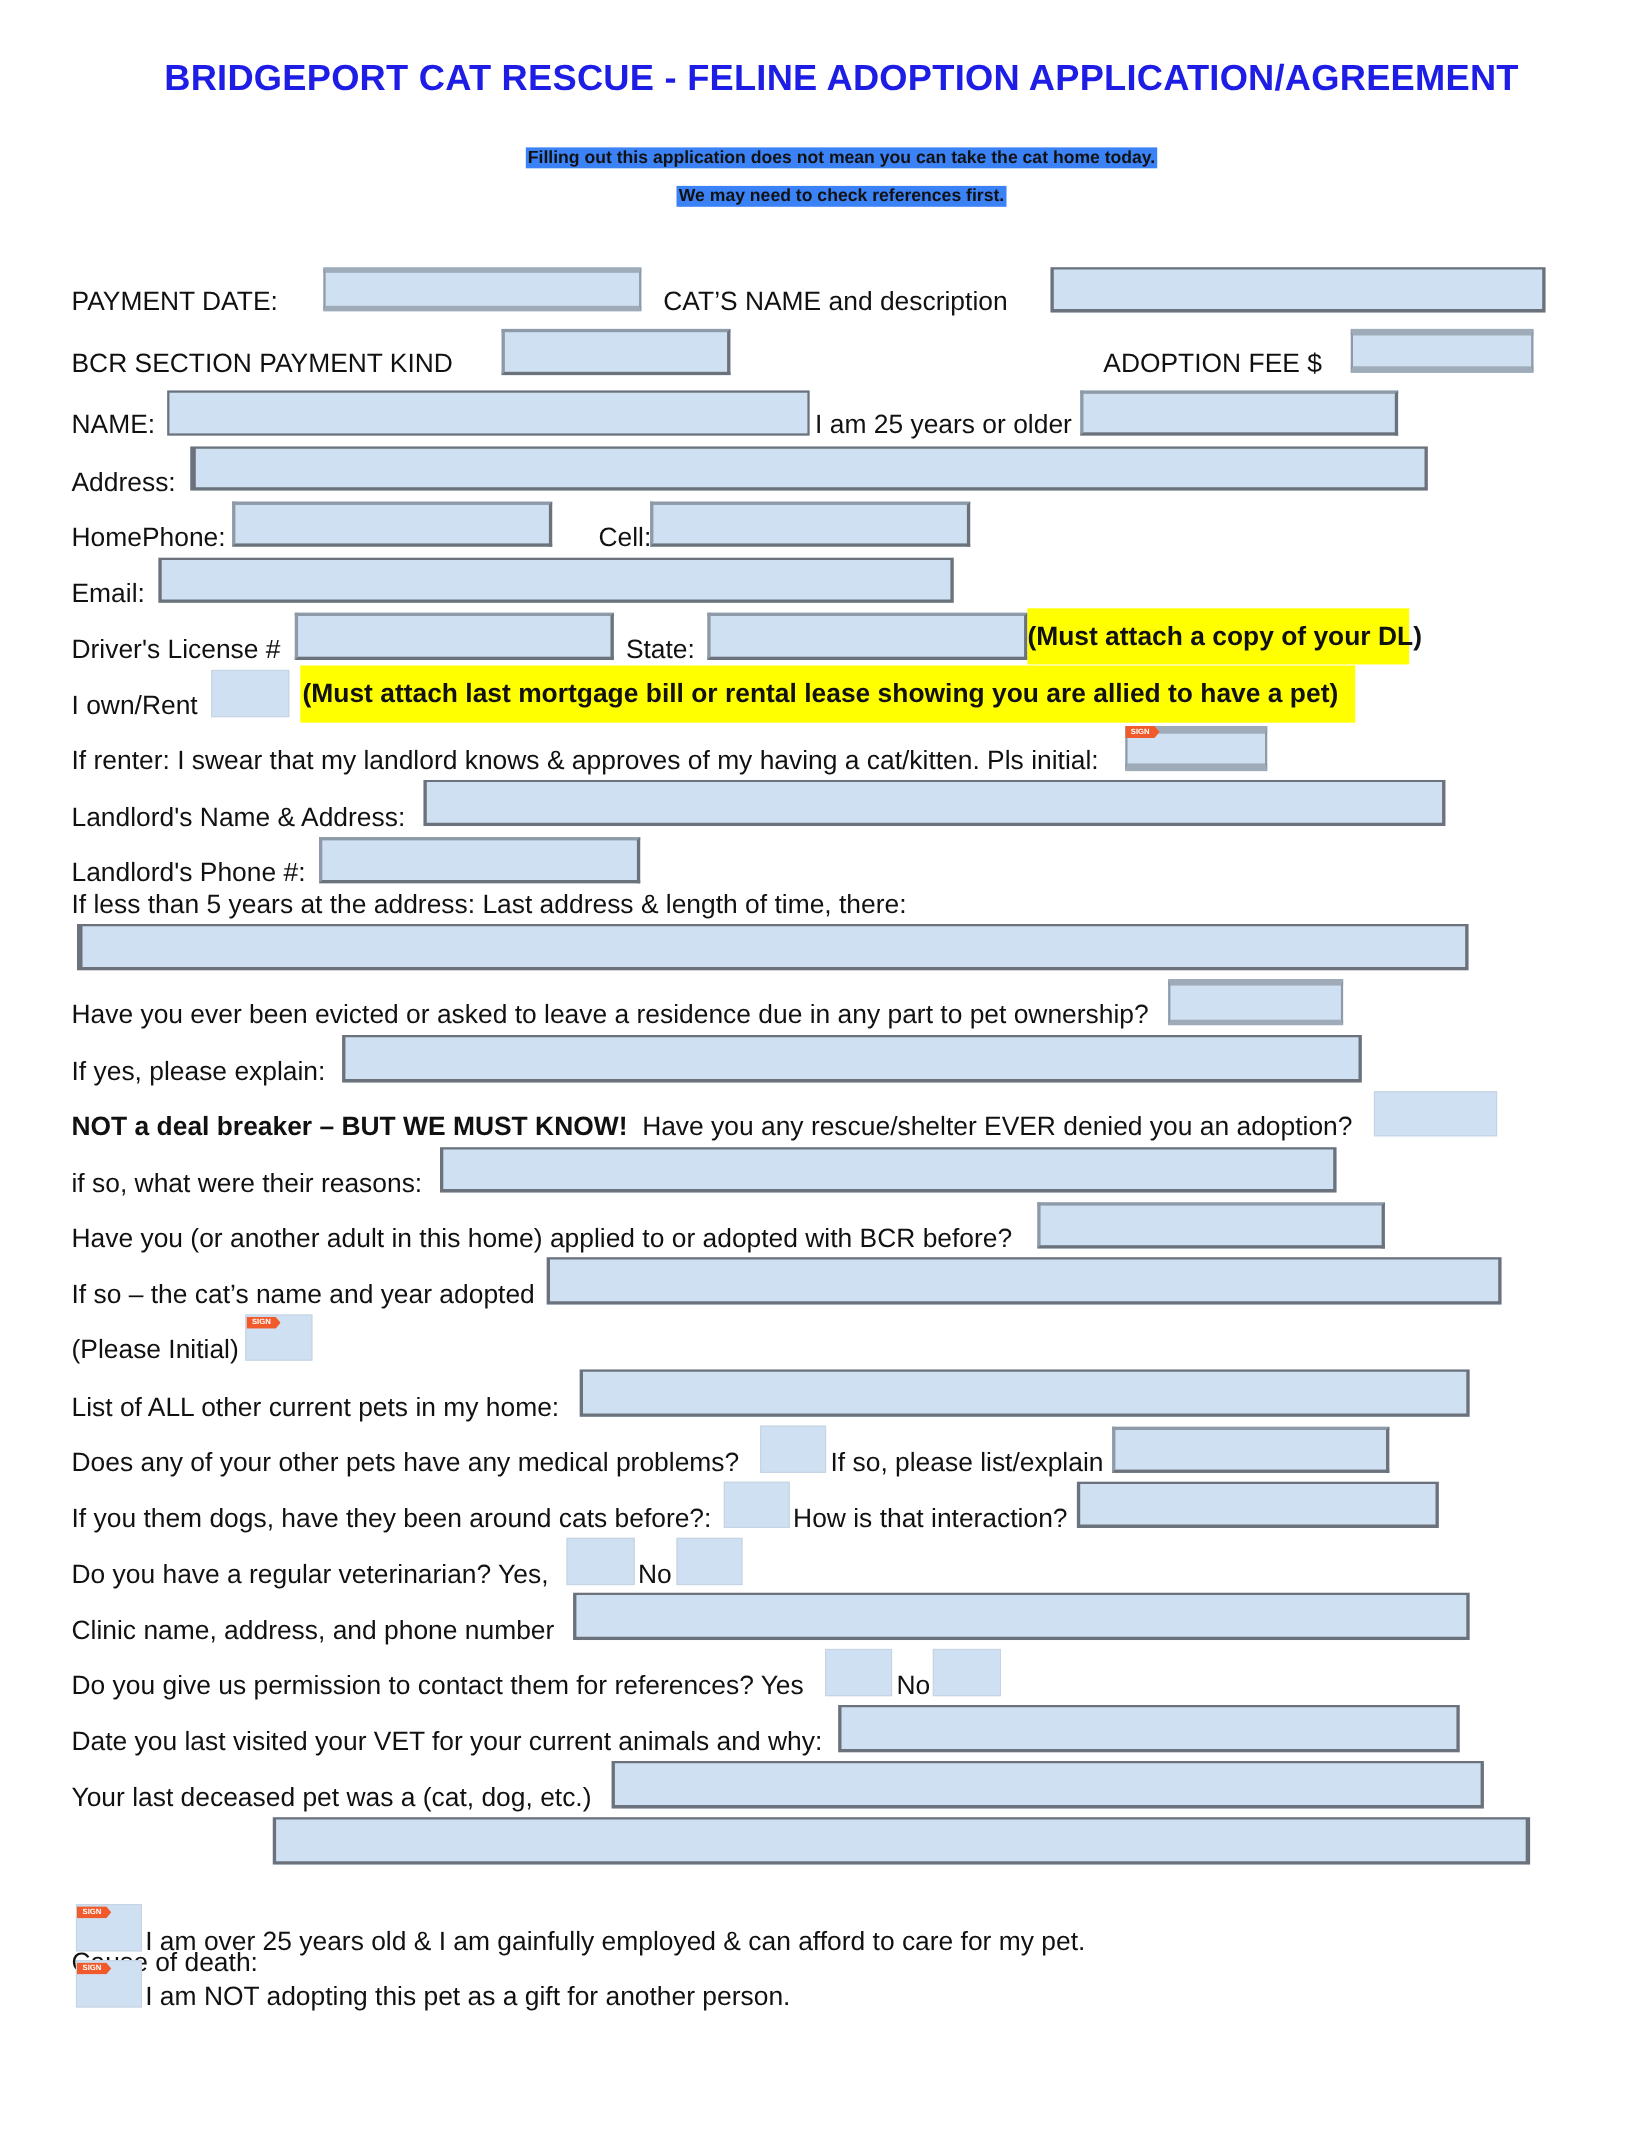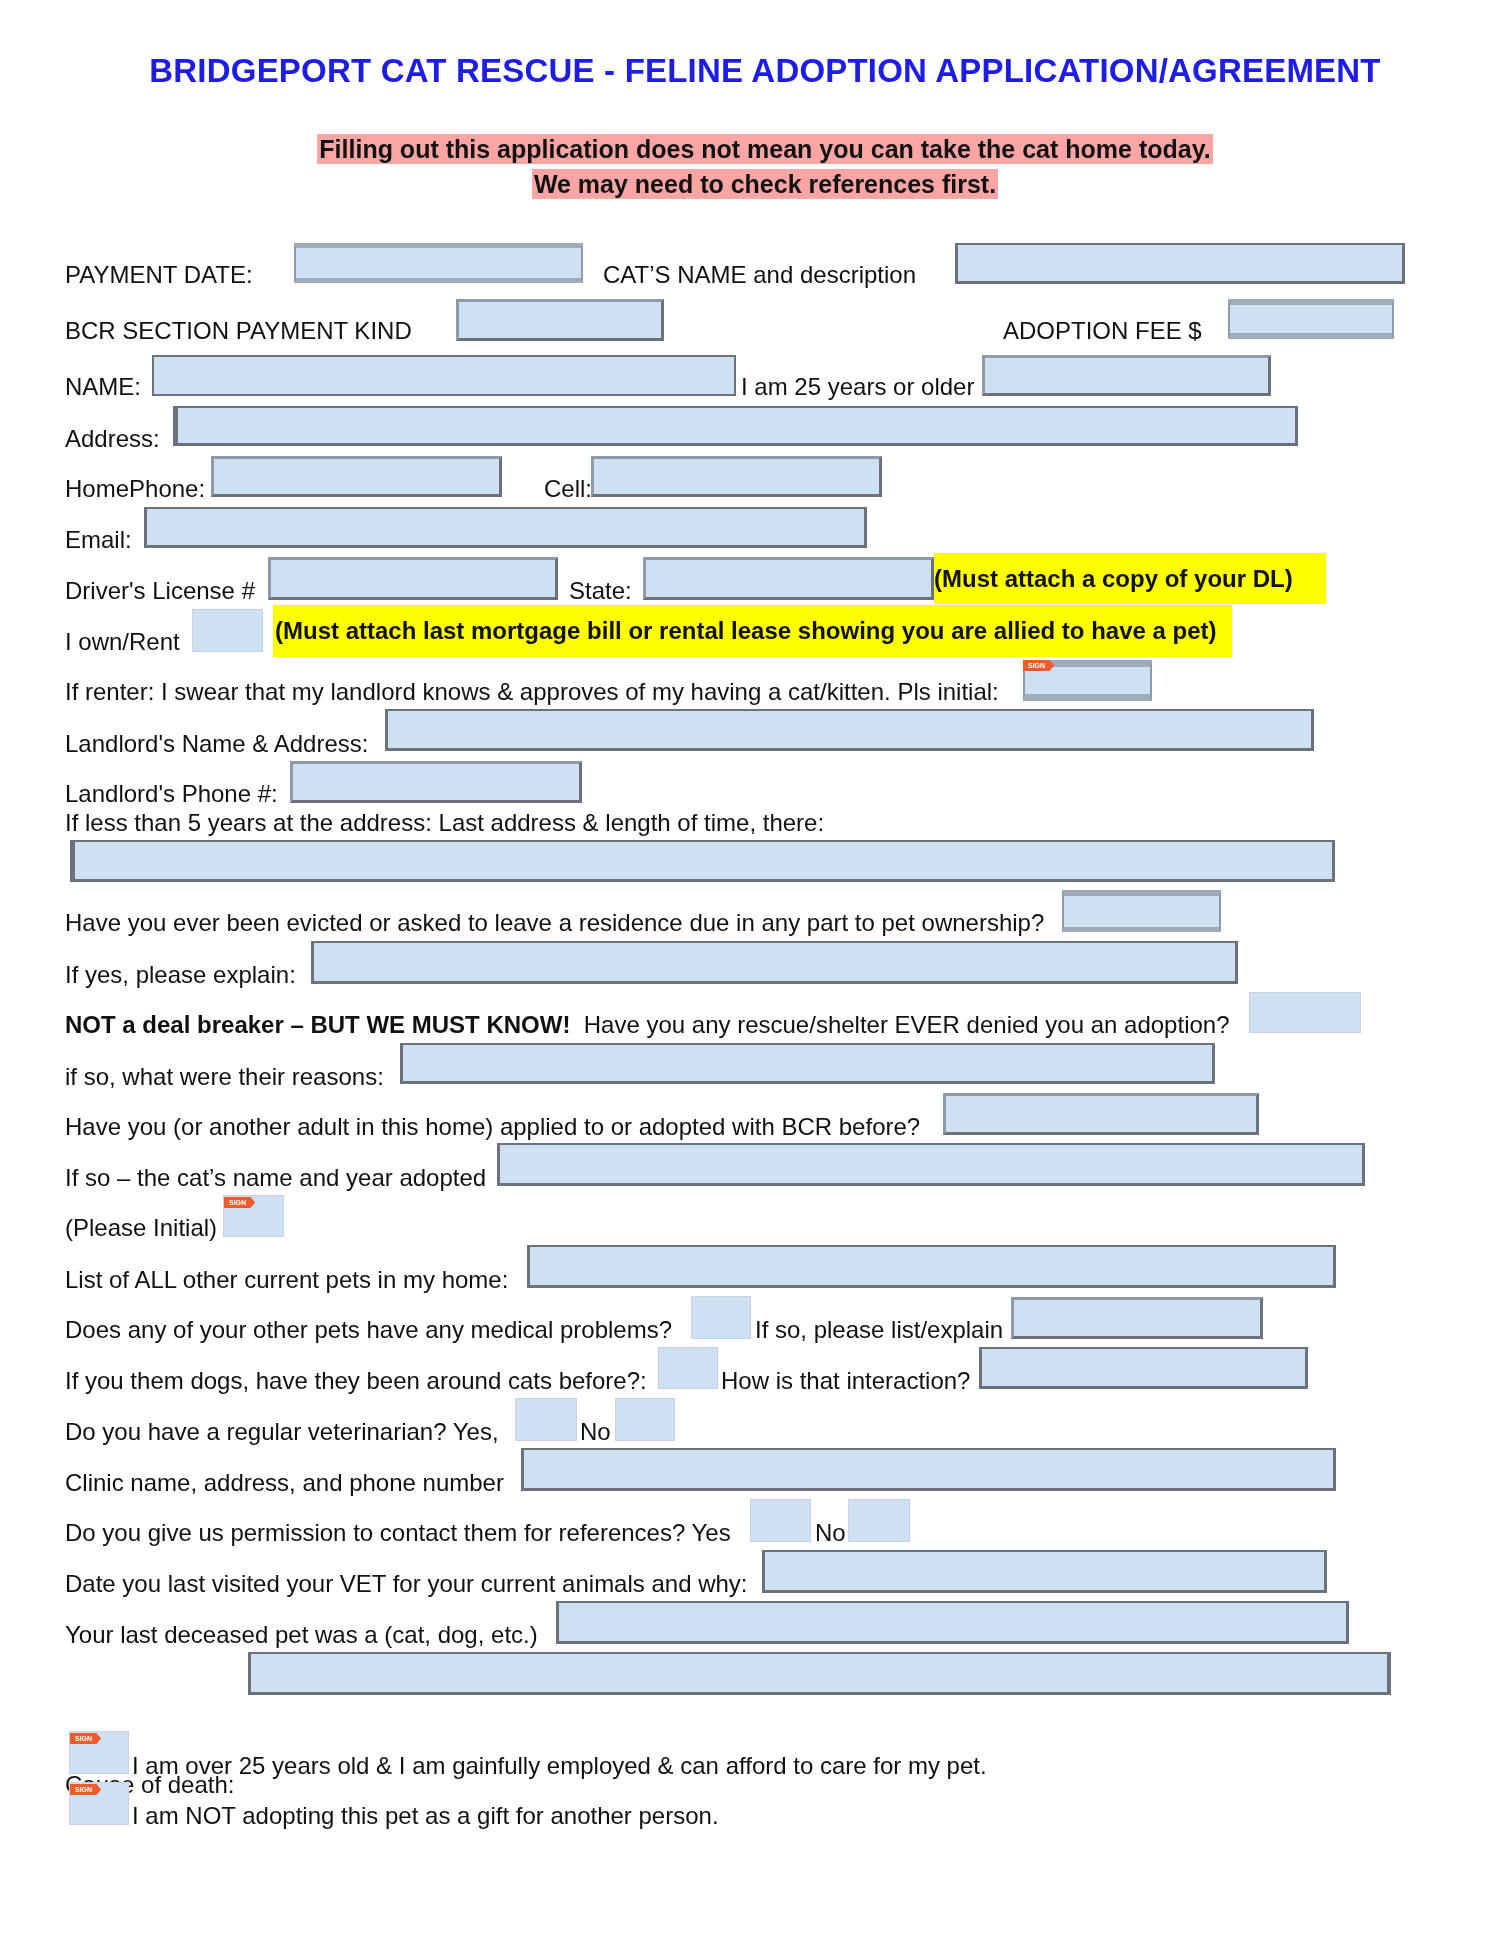--- a/index.html
+++ b/index.html
@@ -2,21 +2,21 @@
 <html><head>
 <meta charset="utf-8">
 <style>
   html, body { margin: 0; padding: 0; background: #ffffff; }
   body { width: 1500px; height: 1941px; position: relative; overflow: hidden;
          font-family: "Liberation Sans", sans-serif; color: #111; }
   .abs { position: absolute; }
   .title { left: 0; width: 1530px; top: 52px; text-align: center; font-weight: bold;
            font-size: 33px; color: #1d1de6; letter-spacing: 0.2px; white-space: nowrap; }
   .notice { left: 0; width: 1530px; text-align: center; white-space: nowrap; }
-  .notice span { background: #fca5a5; font-weight: bold; font-size: 25px; padding: 1px 2px; }
+  .notice span { background: #3b82f6; font-weight: bold; font-size: 16px; padding: 1px 2px; }
   .lbl { font-size: 24px; white-space: nowrap; line-height: 1; transform: translateY(-50%); }
   .bold { font-weight: bold; }
   .hl { background: #ffff00; font-weight: bold; font-size: 24px; white-space: nowrap;
         display: flex; align-items: center; }
   .field { background: #cfe0f2; box-sizing: border-box; border: 2px solid #8e9aa8;
            border-right-color: #6b727b; border-bottom-color: #6b727b; }
   .field.dark { border: 3px solid #6b727b; border-top-width: 2px; border-left-width: 3px; }
   .field.thickv { border-left: 2px solid #8e9aa8; border-right: 2px solid #8e9aa8;
                   border-top: 9px solid #9fabb9; border-bottom: 9px solid #9fabb9; }
   .field.thin { border: 1px solid #c5d3e2; }
@@ -54,21 +54,21 @@
 <div class="abs lbl" style="left:544px;top:489px">Cell:</div>
 <div class="abs field" style="left:591px;top:456px;width:291px;height:41px;border-width:3px"></div>
 
 <div class="abs lbl" style="left:65px;top:540px">Email:</div>
 <div class="abs field dark" style="left:144px;top:507px;width:723px;height:41px"></div>
 
 <div class="abs lbl" style="left:65px;top:591px">Driver's License #</div>
 <div class="abs field" style="left:268px;top:557px;width:290px;height:43px;border-width:3px"></div>
 <div class="abs lbl" style="left:569px;top:591px">State:</div>
 <div class="abs field" style="left:643px;top:557px;width:291px;height:43px;border-width:3px"></div>
-<div class="abs hl" style="left:934px;top:553px;width:392px;height:51px">(Must attach a copy of your DL)</div>
+<div class="abs hl" style="left:934px;top:553px;width:347px;height:51px">(Must attach a copy of your DL)</div>
 
 <div class="abs lbl" style="left:65px;top:642px">I own/Rent</div>
 <div class="abs field thin" style="left:192px;top:609px;width:71px;height:43px"></div>
 <div class="abs hl" style="left:273px;top:605px;width:957px;height:52px;padding-left:2px">(Must attach last mortgage bill or rental lease showing you are allied to have a pet)</div>
 
 <div class="abs lbl" style="left:65px;top:692px">If renter: I swear that my landlord knows &amp; approves of my having a cat/kitten. Pls initial:</div>
 <div class="abs field thickv" style="left:1023px;top:660px;width:129px;height:41px;border-top-width:7px;border-bottom-width:7px">
   <span class="sign-tag" style="top:-7px;left:-2px">SIGN</span>
 </div>
 

